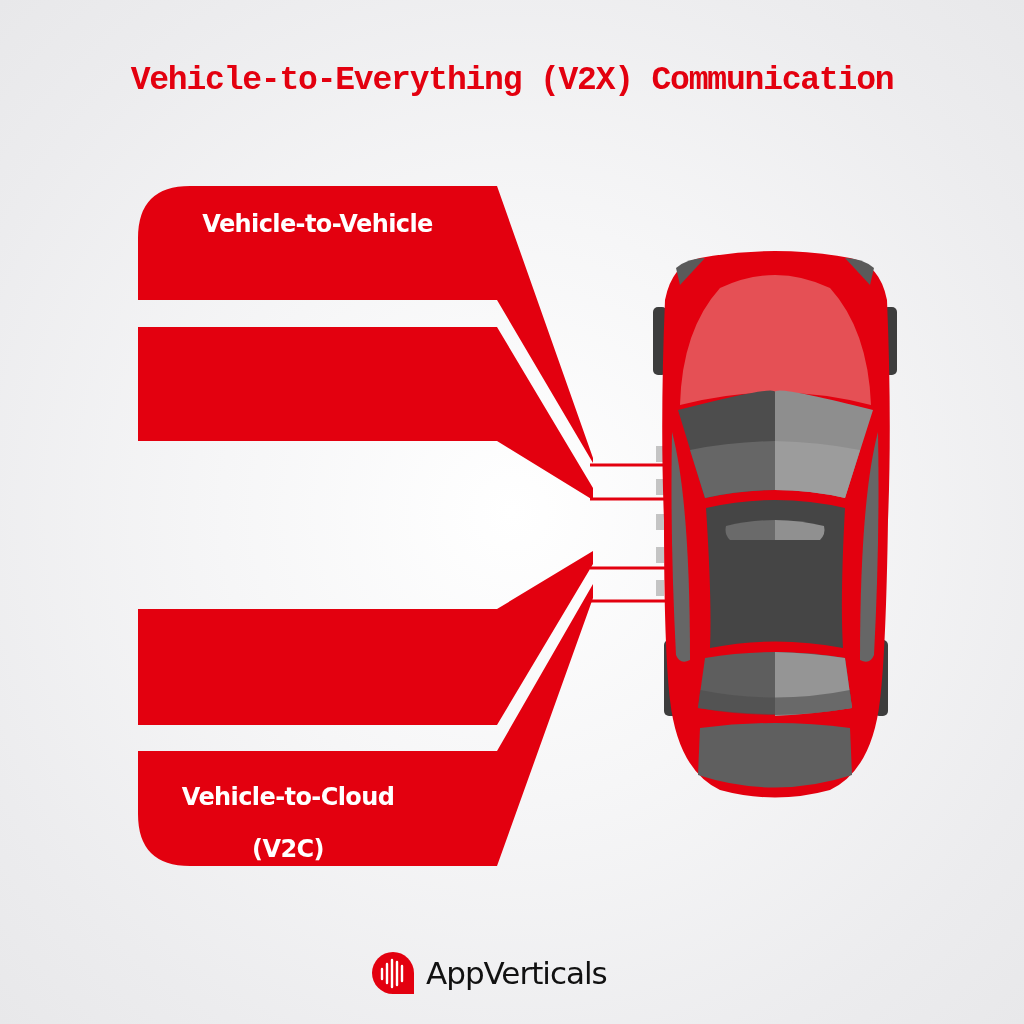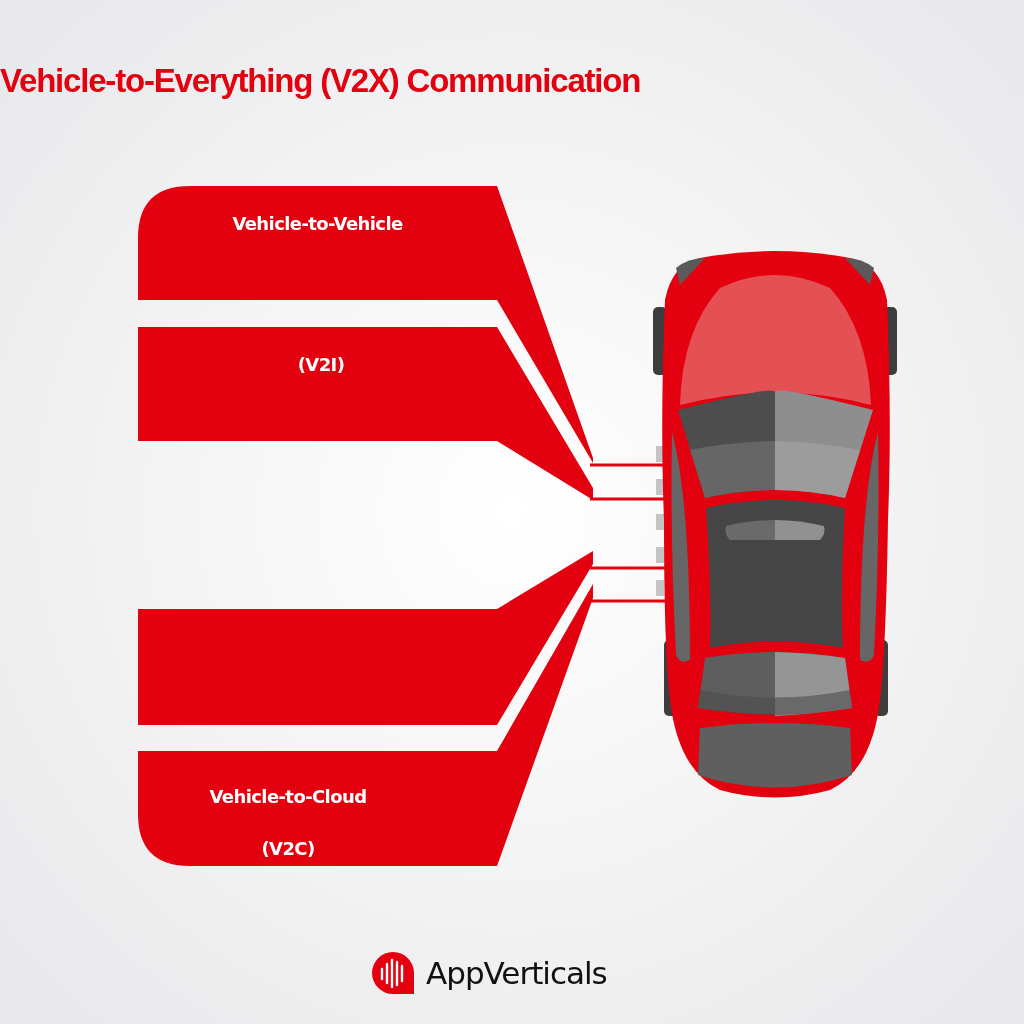--- a/index.html
+++ b/index.html
@@ -2,28 +2,28 @@
 <html><head>
   <meta charset="utf-8">
   <style>
     html, body { margin: 0; padding: 0; }
     body {
       width: 1024px; height: 1024px; overflow: hidden; position: relative;
       background: radial-gradient(ellipse at 50% 50%, #ffffff 0%, #f6f6f7 40%, #ececee 80%, #e8e8ea 100%);
       font-family: "DejaVu Sans", sans-serif;
     }
     .title {
-      position: absolute; left: 0; top: 62px; width: 1024px; 
-      font-family: Liberation Sans, sans-serif; font-weight: bold; font-size: 33px;
+      position: absolute; left: 0; top: 62px; width: 1024px; text-align: center;
+      font-family: Liberation Mono, monospace; font-weight: bold; font-size: 33px;
       letter-spacing: -1.2px; color: #e3000f;
     }
     svg.diagram { position: absolute; left: 0; top: 0; }
     .label {
       position: absolute; color: #ffffff; font-family: "DejaVu Sans", sans-serif;
-      font-weight: bold; text-align: center; line-height: 52px; font-size: 18px;
+      font-weight: bold; text-align: center; line-height: 52px; font-size: 24px;
       letter-spacing: -0.6px;
     }
     .label span { display: block; }
     .logo {
       position: absolute; left: 370px; top: 948px; height: 50px; display: flex; align-items: center;
     }
     .logo-text {
       margin-left: 10px; font-family: "DejaVu Sans", sans-serif; font-size: 31px;
       color: #111111; letter-spacing: -1px; font-weight: 500;
     }
@@ -90,21 +90,20 @@
     <path fill="#4d4d4d" d="M700,690 Q775,705 850,690 L852,708 Q775,722 698,708 Z" opacity="0.6"></path>
 
     <path fill="#5f5f5f" d="M700,728 Q775,718 850,728 L852,775 Q775,800 698,775 Z"></path>
   </g>
 </svg>
 
 <div class="label" style="left:138px; top:198px; width:359px;">
   <span>Vehicle-to-Vehicle</span>
 </div>
 <div class="label" style="left:138px; top:339px; width:366px;">
-  <span>(V2I)</span>
 </div>
 <div class="label" style="left:138px; top:620px; width:359px;">
 </div>
 <div class="label" style="left:138px; top:771px; width:300px;">
   <span>Vehicle-to-Cloud</span>
   <span>(V2C)</span>
 </div>
 
 <div class="logo">
   <svg width="46" height="46" viewBox="0 0 46 46">

